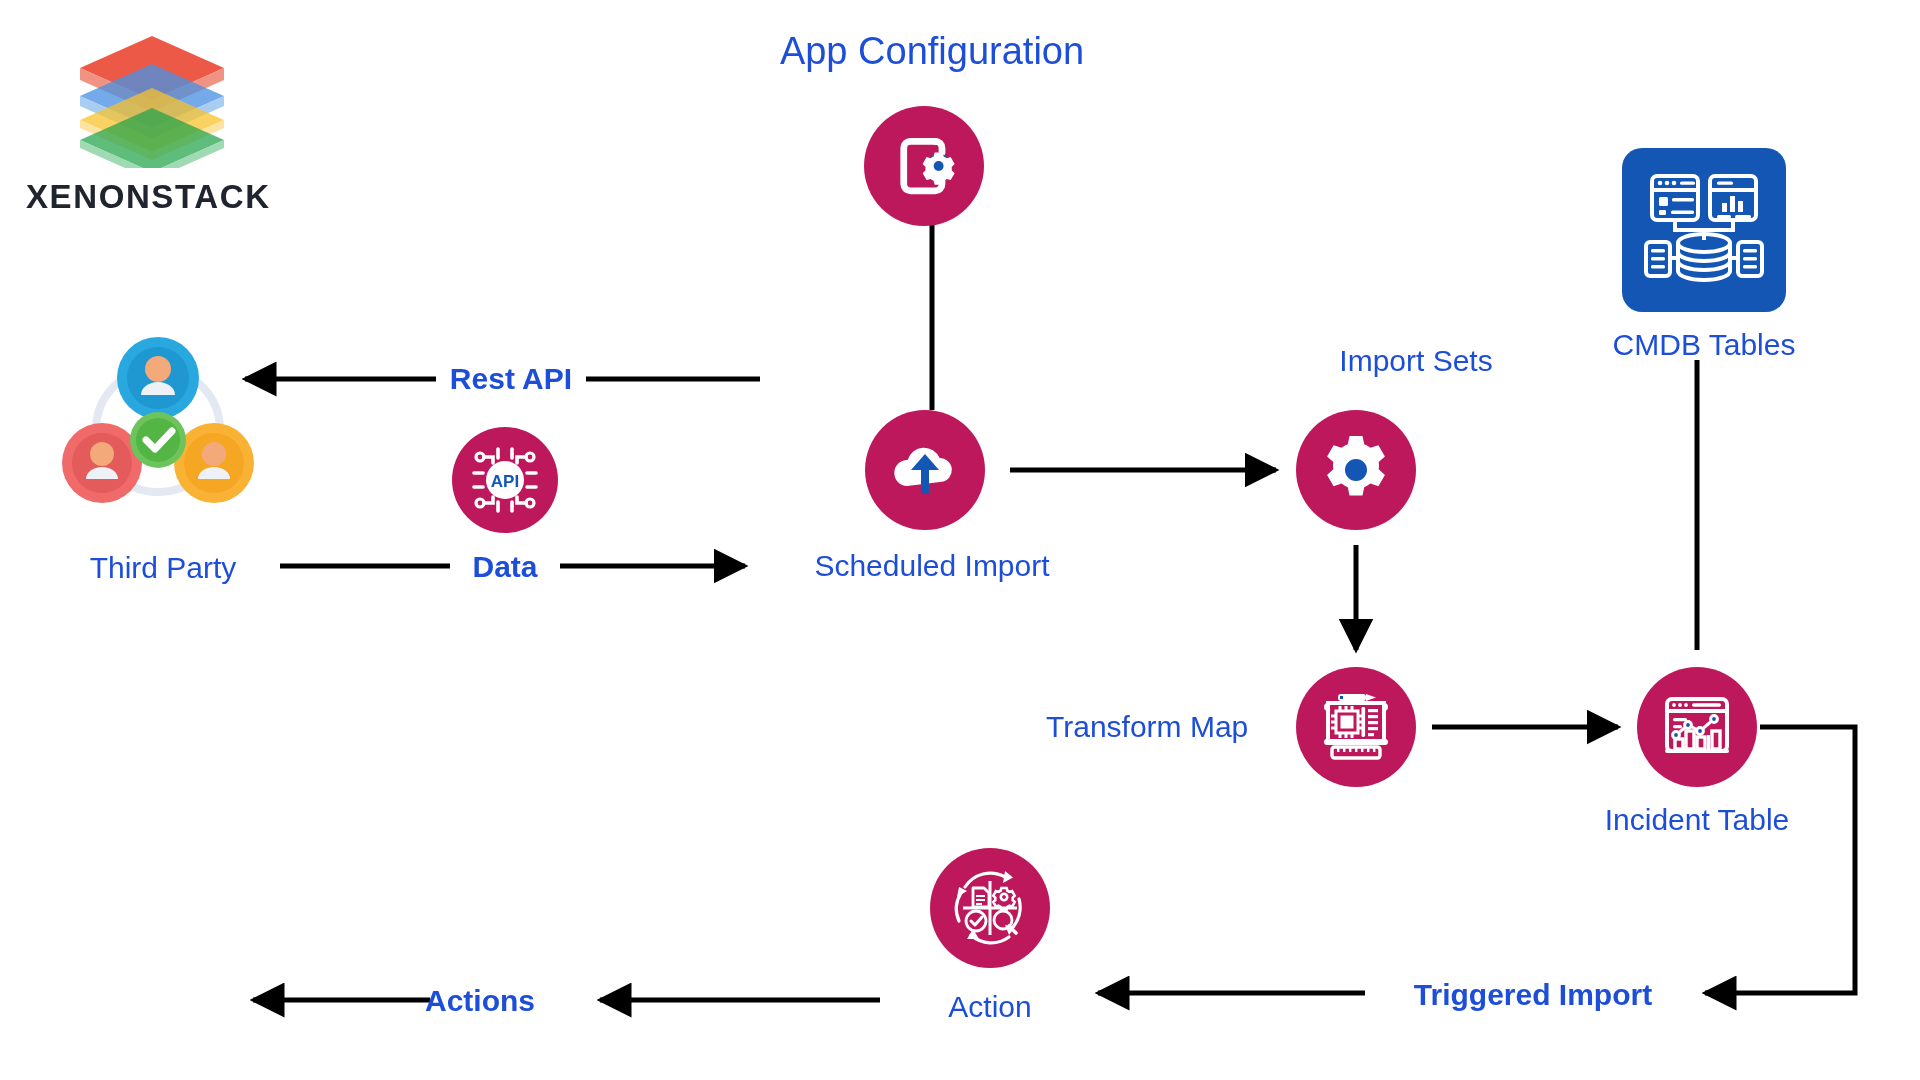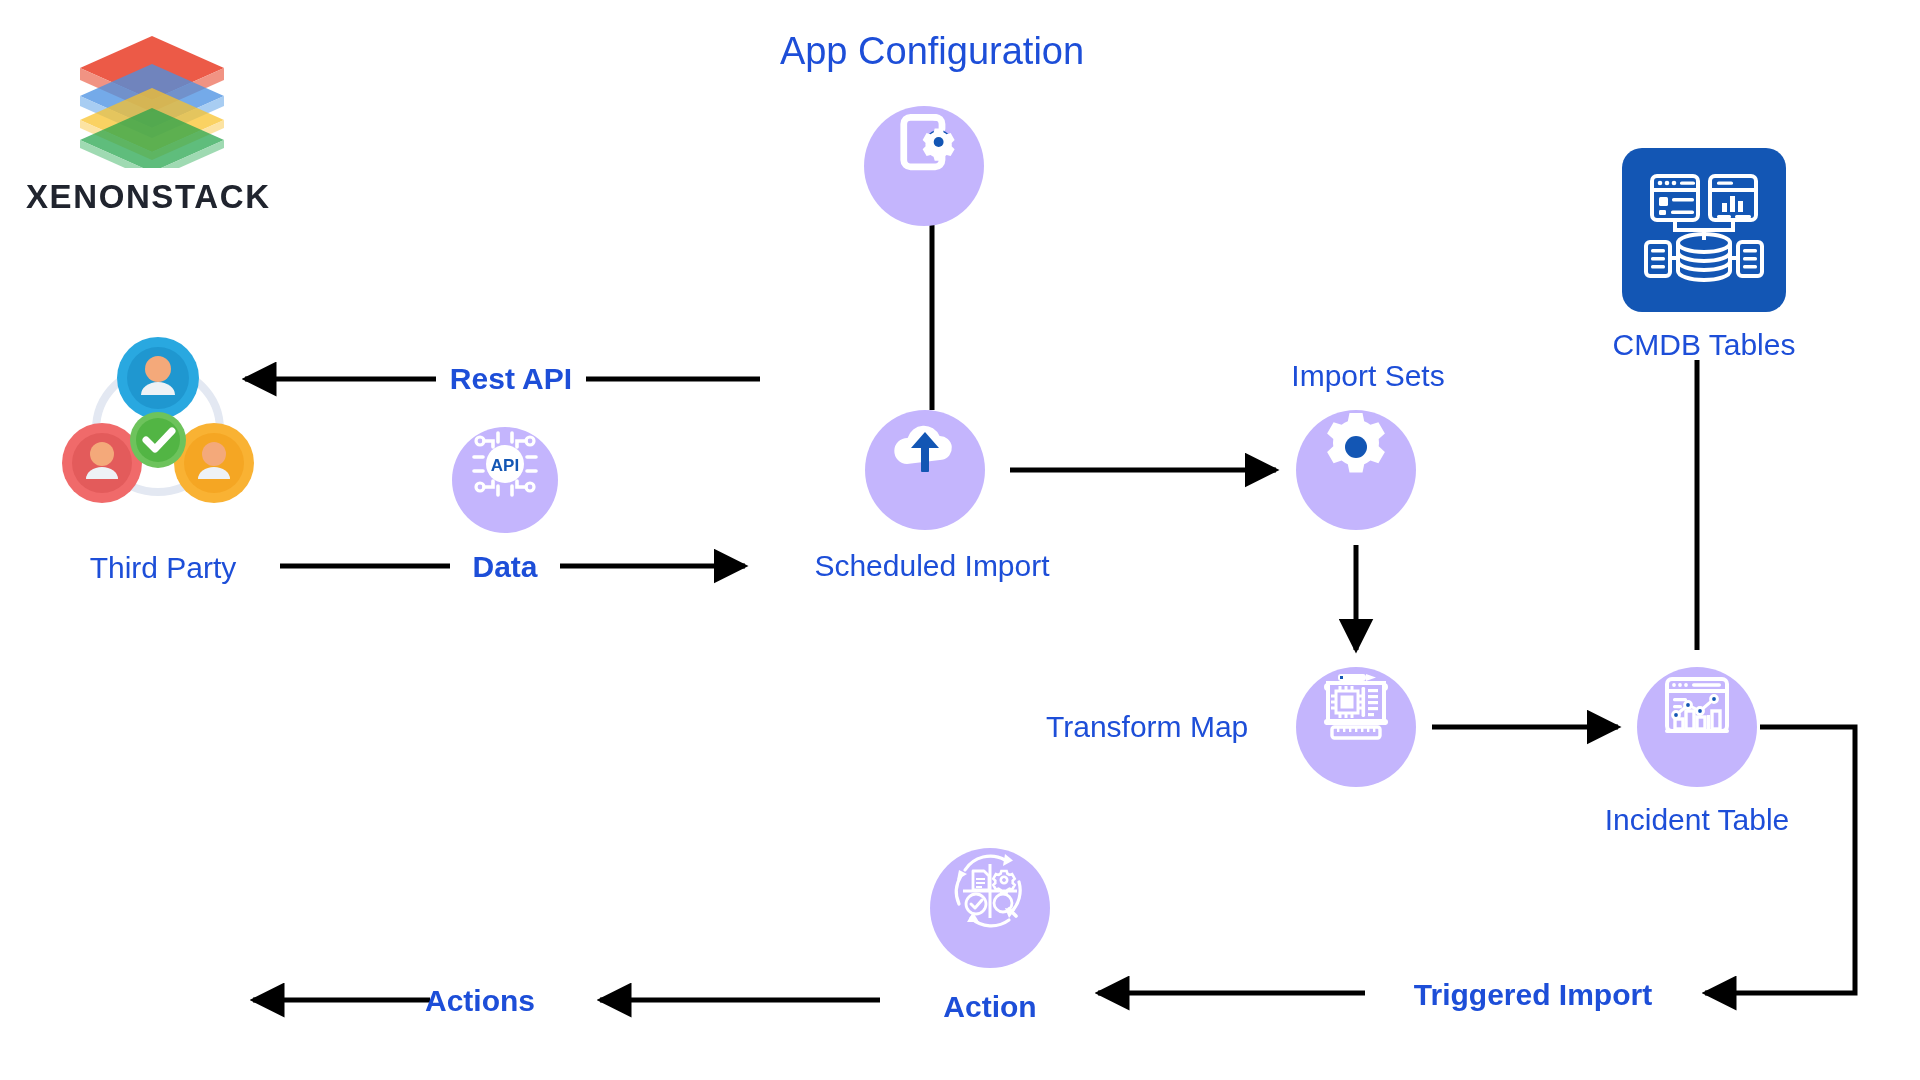--- a/index.html
+++ b/index.html
@@ -39,23 +39,23 @@
     font-size: 33px;
     letter-spacing: 1.6px;
     font-weight: 700;
     color: #20242e;
   }
 
   
   .chip {
     position: absolute;
     border-radius: 50%;
-    background: #c4b5fd;
+    background: #be185d;
     display: flex;
-    align-items: flex-start;
+    align-items: center;
     justify-content: center;
   }
   .chip svg { display: block; }
 
   .sq-chip {
     position: absolute;
     border-radius: 20px;
     background: #1356b4;
     display: flex;
     align-items: center;
@@ -221,21 +221,21 @@
     <svg width="76" height="76" viewBox="0 0 76 76">
       <path d="M20 54 a13 13 0 0 1 0.6 -26 a17 17 0 0 1 32 -2 a12 12 0 0 1 2.4 23.8 z" fill="#fff"></path>
       <g fill="#1356b4">
         <rect x="34" y="34" width="8" height="28" rx="1"></rect>
         <path d="M38 22 L52 38 L24 38 Z"></path>
       </g>
     </svg>
   </div>
   <div class="label node-lbl center" style="left:932px; top:551px;">Scheduled Import</div>
 
-  <div class="label node-lbl center" style="left:1368px; top:346px;margin-top:15px;">Import Sets</div>
+  <div class="label node-lbl center" style="left:1416px; top:346px;">Import Sets</div>
   <div class="chip" style="left:1296px; top:410px; width:120px; height:120px;">
     <svg width="74" height="74" viewBox="0 0 74 74">
       <path d="M30.5,3 h13 l1.7,8.2 a24,24 0 0 1 6.2,3.6 l8,-2.6 6.5,11.3 -6.2,5.6 a24,24 0 0 1 0,7.2 l6.2,5.6 -6.5,11.3 -8,-2.6 a24,24 0 0 1 -6.2,3.6 l-1.7,8.2 h-13 l-1.7,-8.2 a24,24 0 0 1 -6.2,-3.6 l-8,2.6 -6.5,-11.3 6.2,-5.6 a24,24 0 0 1 0,-7.2 l-6.2,-5.6 6.5,-11.3 8,2.6 a24,24 0 0 1 6.2,-3.6 z" fill="#fff"></path>
       <circle cx="37" cy="37" r="11" fill="#1356b4"></circle>
     </svg>
   </div>
 
   <div class="sq-chip" style="left:1622px; top:148px; width:164px; height:164px;">
     <svg width="124" height="124" viewBox="0 0 124 124">
       <g fill="none" stroke="#fff" stroke-width="4" stroke-linejoin="round">
@@ -416,18 +416,18 @@
       <g>
         <circle cx="29" cy="56" r="10" fill="none" stroke="#fff" stroke-width="2.8"></circle>
         <path d="M24 56 l4 4 l7 -8" fill="none" stroke="#fff" stroke-width="3" stroke-linecap="round" stroke-linejoin="round"></path>
       </g>
       <g>
         <circle cx="56" cy="55" r="9" fill="none" stroke="#fff" stroke-width="2.8"></circle>
         <line x1="62" y1="61" x2="69" y2="68" stroke="#fff" stroke-width="3.6" stroke-linecap="round"></line>
       </g>
     </svg>
   </div>
-  <div class="label node-lbl center" style="left:990px; top:992px;font-weight:bold;">Action</div>
+  <div class="label node-lbl center" style="left:990px; top:992px;">Action</div>
 
   <div class="label edge-lbl center" style="left:480px; top:986px;">Actions</div>
   <div class="label edge-lbl center" style="left:1533px; top:980px;">Triggered Import</div>
 
 </div>
 
 </body></html>

